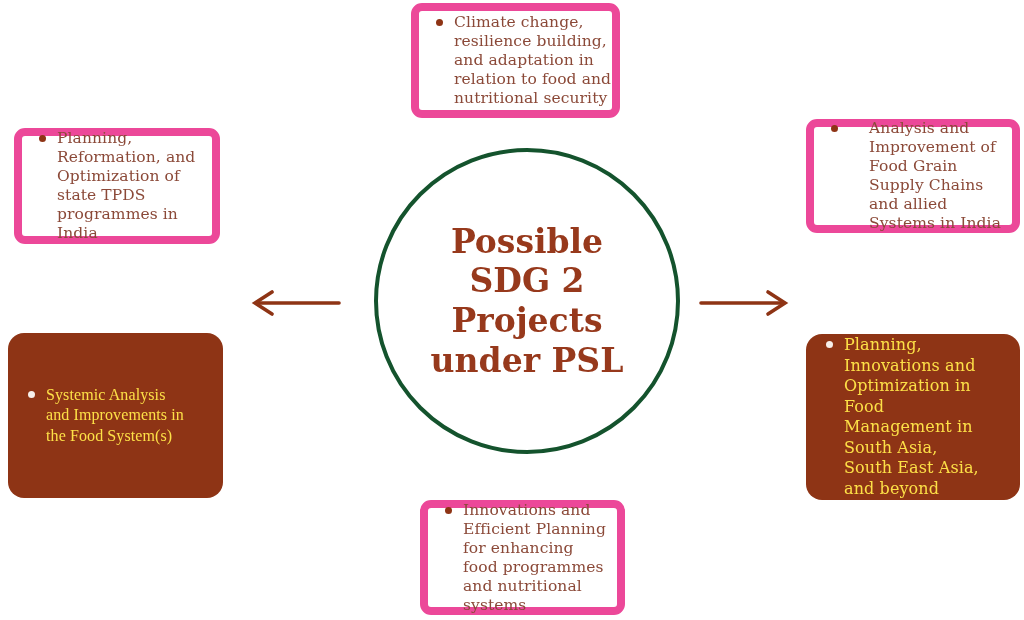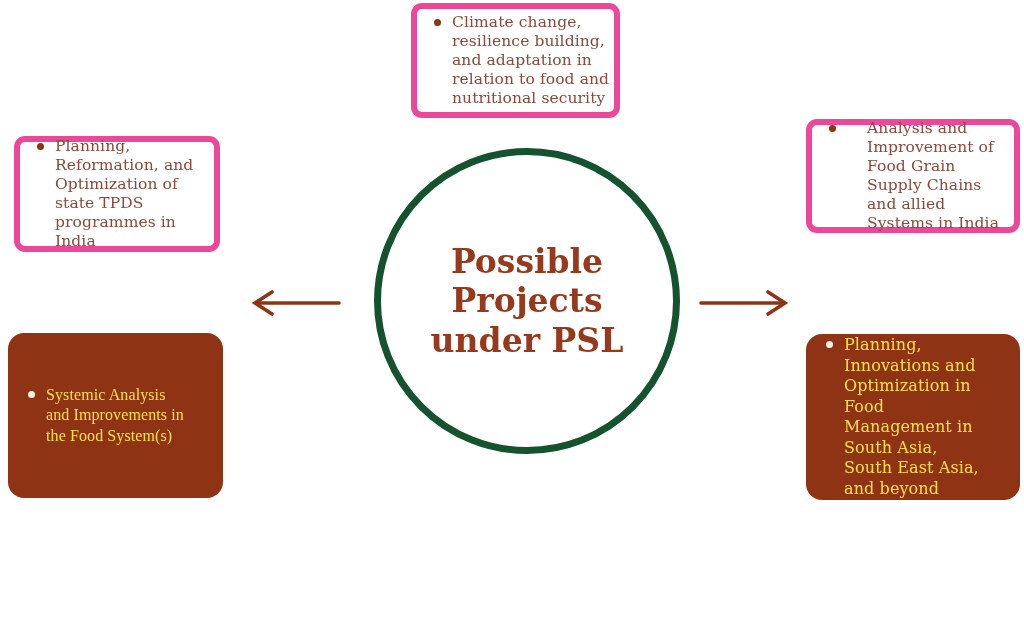--- a/index.html
+++ b/index.html
@@ -15,21 +15,21 @@
     position:absolute;
     display:flex;
     align-items:center;
   }
   .node .row {
     display:flex;
     align-items:flex-start;
   }
   .node.outline {
     background:#ffffff;
-    border:6px solid #ec4899;
+    border:8px solid #ec4899;
     border-radius:11px;
     color:#8B4938;
   }
   .node.filled {
     background:#8E3415;
     border-radius:16px;
     color:#fde047;
   }
   .bullet {
     flex:0 0 auto;
@@ -45,36 +45,36 @@
     letter-spacing:0.1px;
   }
   .node.filled .node-text {
     font-size:16px;
     line-height:20.5px;
   }
 
   
   .pos-top          { left:411px; top:3px;   width:209px; height:115px; }
   .pos-top .node-text          { width:162px; }
-  .pos-left-top     { left:14px;  top:136px; width:206px; height:116px; }
+  .pos-left-top     { left:14px;  top:128px; width:206px; height:116px; }
   .pos-left-top .node-text     { width:159px; }
   .pos-right-top    { left:806px; top:119px; width:214px; height:114px; }
   .pos-right-top .node-text    { width:148px;margin-left:20px; }
   .pos-left-bottom  { left:8px;   top:333px; width:215px; height:165px;font-family:Liberation Serif, serif; }
   .pos-left-bottom .node-text  { width:145px; }
   .pos-right-bottom { left:806px; top:334px; width:214px; height:166px; }
   .pos-right-bottom .node-text { width:140px; }
   .pos-bottom       { left:420px; top:500px; width:205px; height:115px; }
   .pos-bottom .node-text       { width:150px; }
 
   .center-circle {
     position:absolute;
     left:374px; top:148px;
     width:306px; height:306px;
-    border:7px solid #14532d;
+    border:4px solid #14532d;
     border-radius:50%;
     background:#ffffff;
     display:flex;
     align-items:center;
     justify-content:center;
   }
   .center-title {
     text-align:center;
     color:#97391C;
     font-weight:bold;
@@ -119,24 +119,31 @@
     </div>
   </div>
 
   <div class="node filled pos-right-bottom">
     <div class="row">
       <span class="bullet"></span>
       <span class="node-text">Planning, Innovations and Optimization in Food Management in South Asia, South East Asia, and beyond</span>
     </div>
   </div>
 
+  <div class="node outline pos-bottom">
+    <div class="row">
+      <span class="bullet"></span>
+      <span class="node-text">Innovations and Efficient Planning for enhancing food programmes and nutritional systems</span>
+    </div>
+  </div>
 
   <div class="center-circle">
     <div class="center-title">
       <div>Possible</div>
+      <div>SDG 2</div>
       <div>Projects</div>
       <div>under PSL</div>
     </div>
   </div>
 
   <svg class="arrow-svg arrow-left" width="94" height="30" viewBox="0 0 94 30">
     <path d="M91 15 H8" stroke="#8E3415" stroke-width="3.6" fill="none" stroke-linecap="round"></path>
     <path d="M24 4 L7 15 L24 26" stroke="#8E3415" stroke-width="3.6" fill="none" stroke-linecap="round" stroke-linejoin="miter"></path>
   </svg>
 

